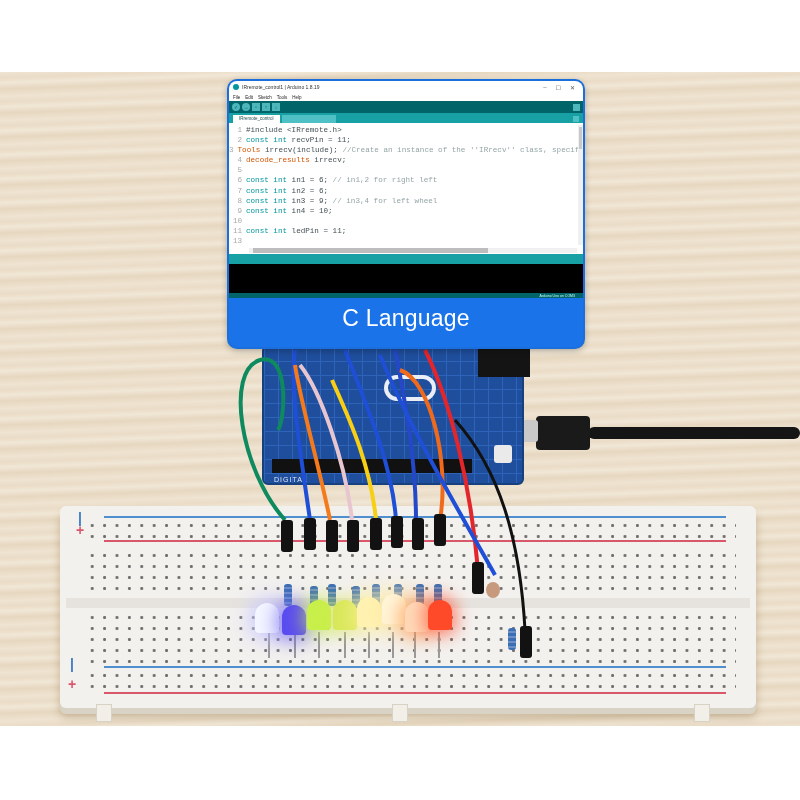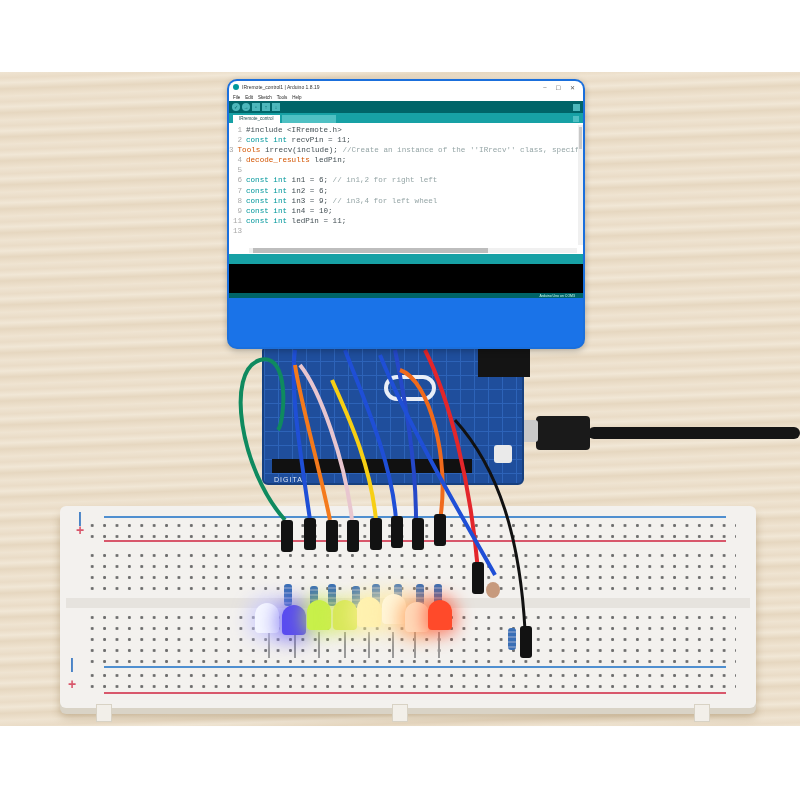--- a/index.html
+++ b/index.html
@@ -191,34 +191,36 @@
     </div>
     <div class="tabbar">
       <span class="tab active">IRremote_control</span>
       <span class="tab inactive"></span>
       <span class="tab-menu"></span>
     </div>
     <div class="editor" id="code-editor">
       <div class="code-line"><span class="ln">1</span><span>#include &lt;IRremote.h&gt;</span></div>
         <div class="code-line"><span class="ln">2</span><span class="kw">const int</span><span> recvPin = 11;</span></div>
         <div class="code-line"><span class="ln">3</span><span class="ty">Tools</span><span> irrecv(include); </span><span class="cm">//Create an instance of the ''IRrecv'' class, specifyin</span></div>
-        <div class="code-line"><span class="ln">4</span><span class="ty">decode_results</span><span> ledPin;</span></div>
+        <div class="code-line"><span class="ln">4</span><span class="ty">decode_results</span><span> irrecv;</span></div>
         <div class="code-line"><span class="ln">5</span></div>
         <div class="code-line"><span class="ln">6</span><span class="kw">const int</span><span> in1 = 6; </span><span class="cm">// in1,2 for right left</span></div>
         <div class="code-line"><span class="ln">7</span><span class="kw">const int</span><span> in2 = 6;</span></div>
         <div class="code-line"><span class="ln">8</span><span class="kw">const int</span><span> in3 = 9; </span><span class="cm">// in3,4 for left wheel</span></div>
         <div class="code-line"><span class="ln">9</span><span class="kw">const int</span><span> in4 = 10;</span></div>
+        <div class="code-line"><span class="ln">10</span></div>
         <div class="code-line"><span class="ln">11</span><span class="kw">const int</span><span> ledPin = 11;</span></div>
         <div class="code-line"><span class="ln">13</span></div>
         <div class="vscroll">
           <div class="thumb"></div>
         </div>
       <div class="hscroll">
           <div class="thumb"></div>
         </div>
     </div>
     <div class="statusbar"></div>
     <div class="console"></div>
     <div class="footer">
       <span>Arduino Uno on COM3</span>
     </div>
+    <div class="caption">C Language</div>
   </div>
 </div>
 
 </body></html>

